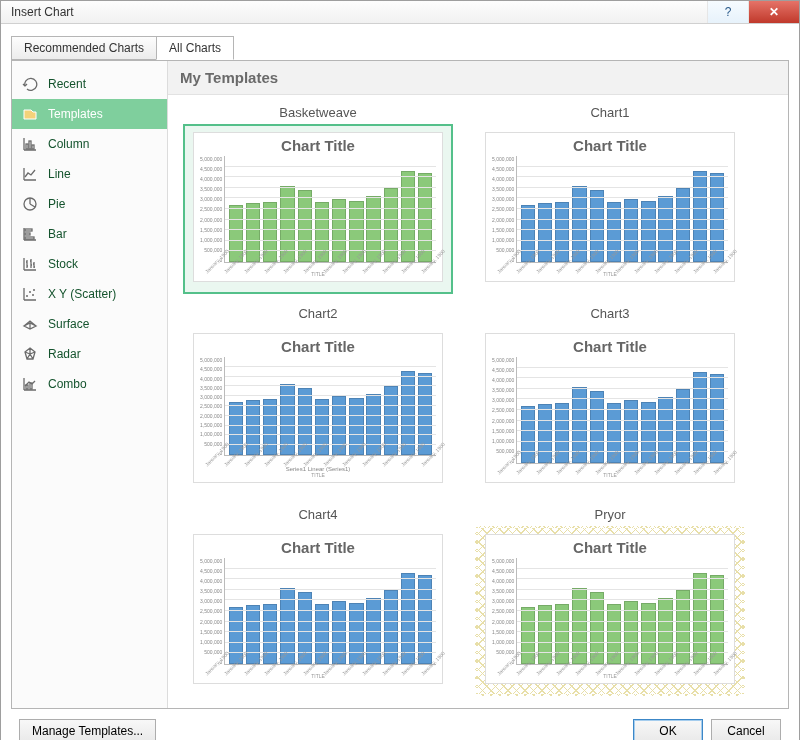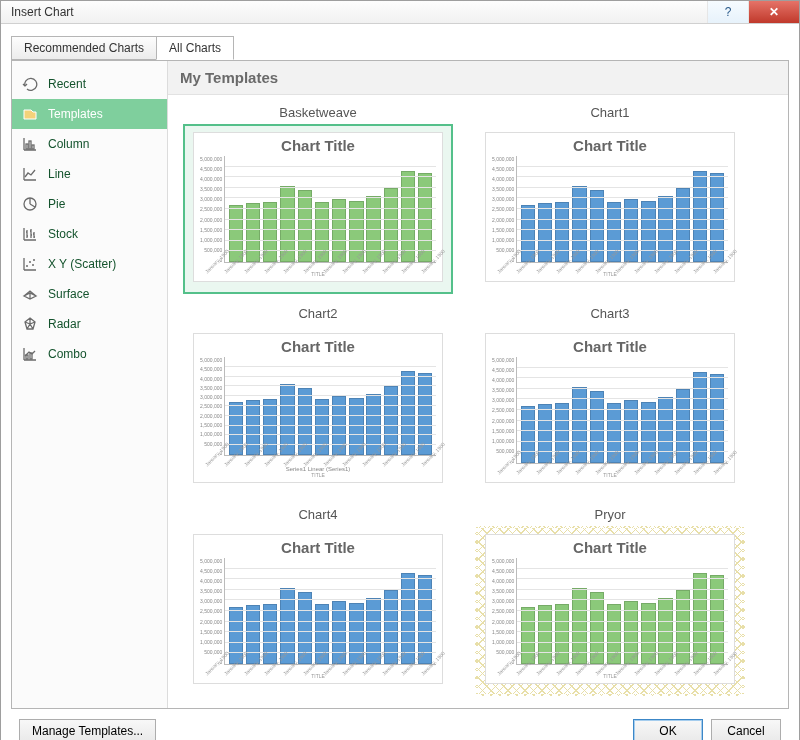--- a/index.html
+++ b/index.html
@@ -107,20 +107,31 @@
                 <circle cx="8" cy="8" r="6" stroke="#6b6b6b" fill="none" stroke-width="1.3"></circle>
                 <path d="M8 8 V2 M8 8 L13 11" stroke="#6b6b6b" fill="none" stroke-width="1.3"></path>
               </svg>
             </span>
             <span>Pie</span>
           </div>
           <div class="sitem">
             <span class="ico">
               <svg width="16" height="16">
                 <path d="M2 14 h12 M2 2 v12" stroke="#6b6b6b" fill="none" stroke-width="1.3"></path>
+                <rect x="3" y="3" width="7" height="2" stroke="#6b6b6b" fill="none" stroke-width="1.3"></rect>
+                <rect x="3" y="7" width="5" height="2" stroke="#6b6b6b" fill="none" stroke-width="1.3"></rect>
+                <rect x="3" y="11" width="9" height="2" stroke="#6b6b6b" fill="none" stroke-width="1.3"></rect>
+              </svg>
+            </span>
+            <span>Bar</span>
+          </div>
+          <div class="sitem">
+            <span class="ico">
+              <svg width="16" height="16">
+                <path d="M2 14 h12 M2 2 v12" stroke="#6b6b6b" fill="none" stroke-width="1.3"></path>
                 <path d="M5 4 v8 M5 6 h-1 M5 10 h1 M9 3 v9 M9 5 h-1 M9 9 h1 M12 6 v6 M12 8 h-1 M12 11 h1" stroke="#6b6b6b" fill="none" stroke-width="1.3"></path>
               </svg>
             </span>
             <span>Stock</span>
           </div>
           <div class="sitem">
             <span class="ico">
               <svg width="16" height="16">
                 <path d="M2 14 h12 M2 2 v12" stroke="#6b6b6b" fill="none" stroke-width="1.3"></path>
                 <circle cx="5" cy="10" r="1" fill="#6b6b6b"></circle>

